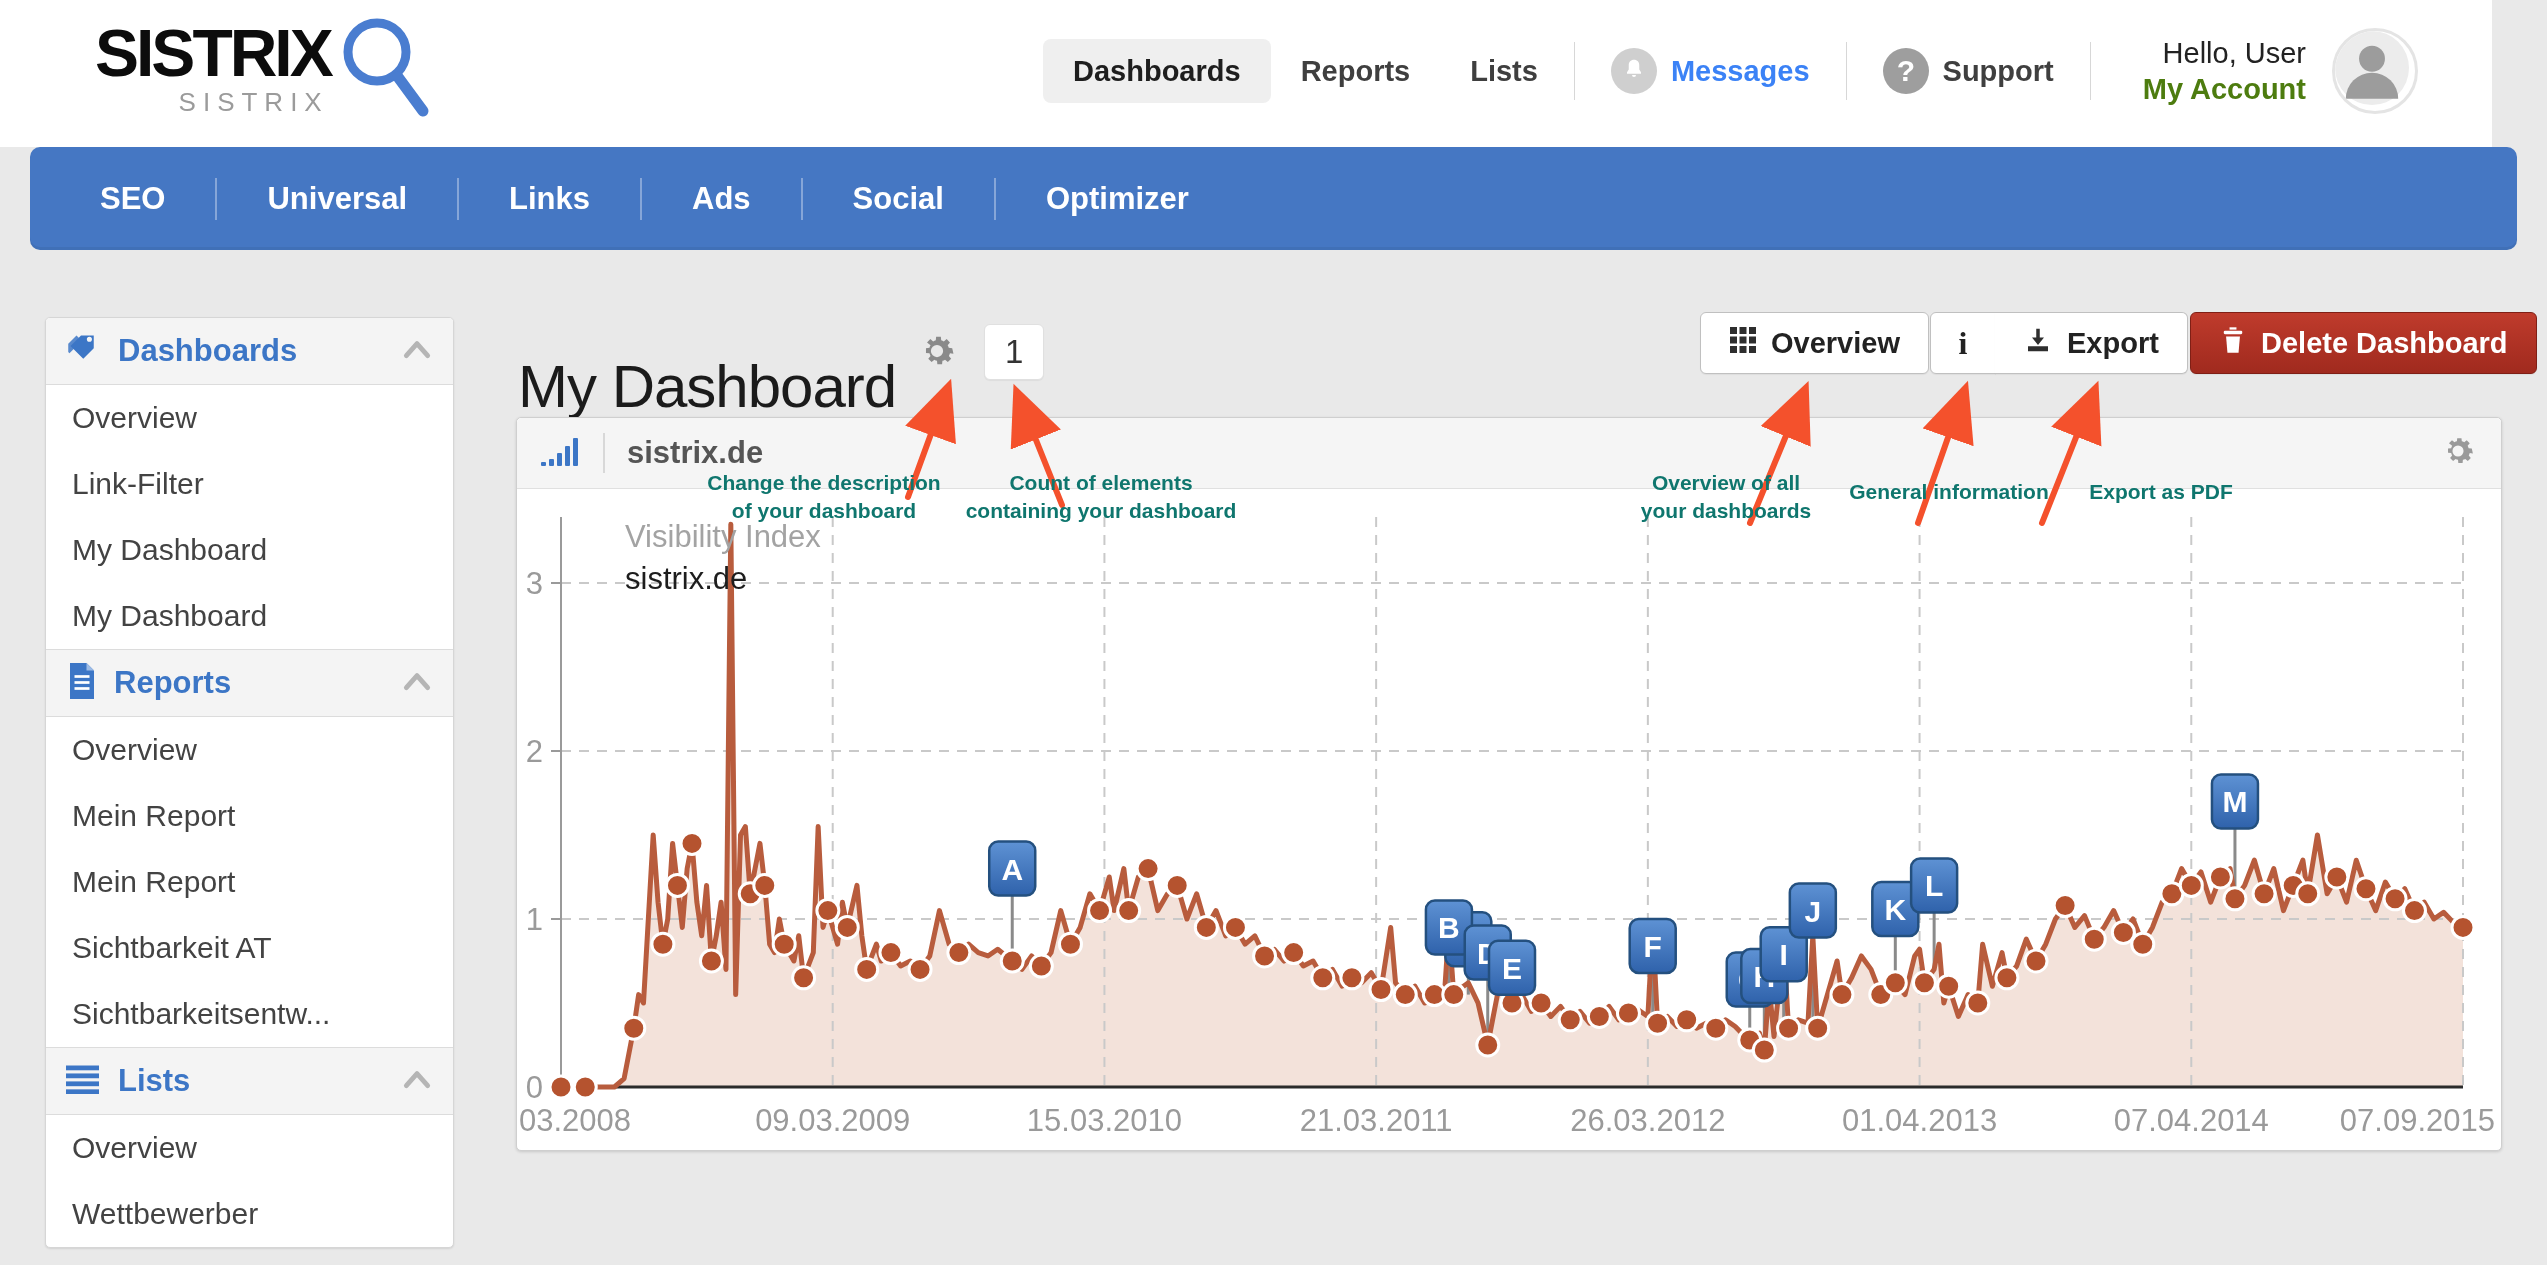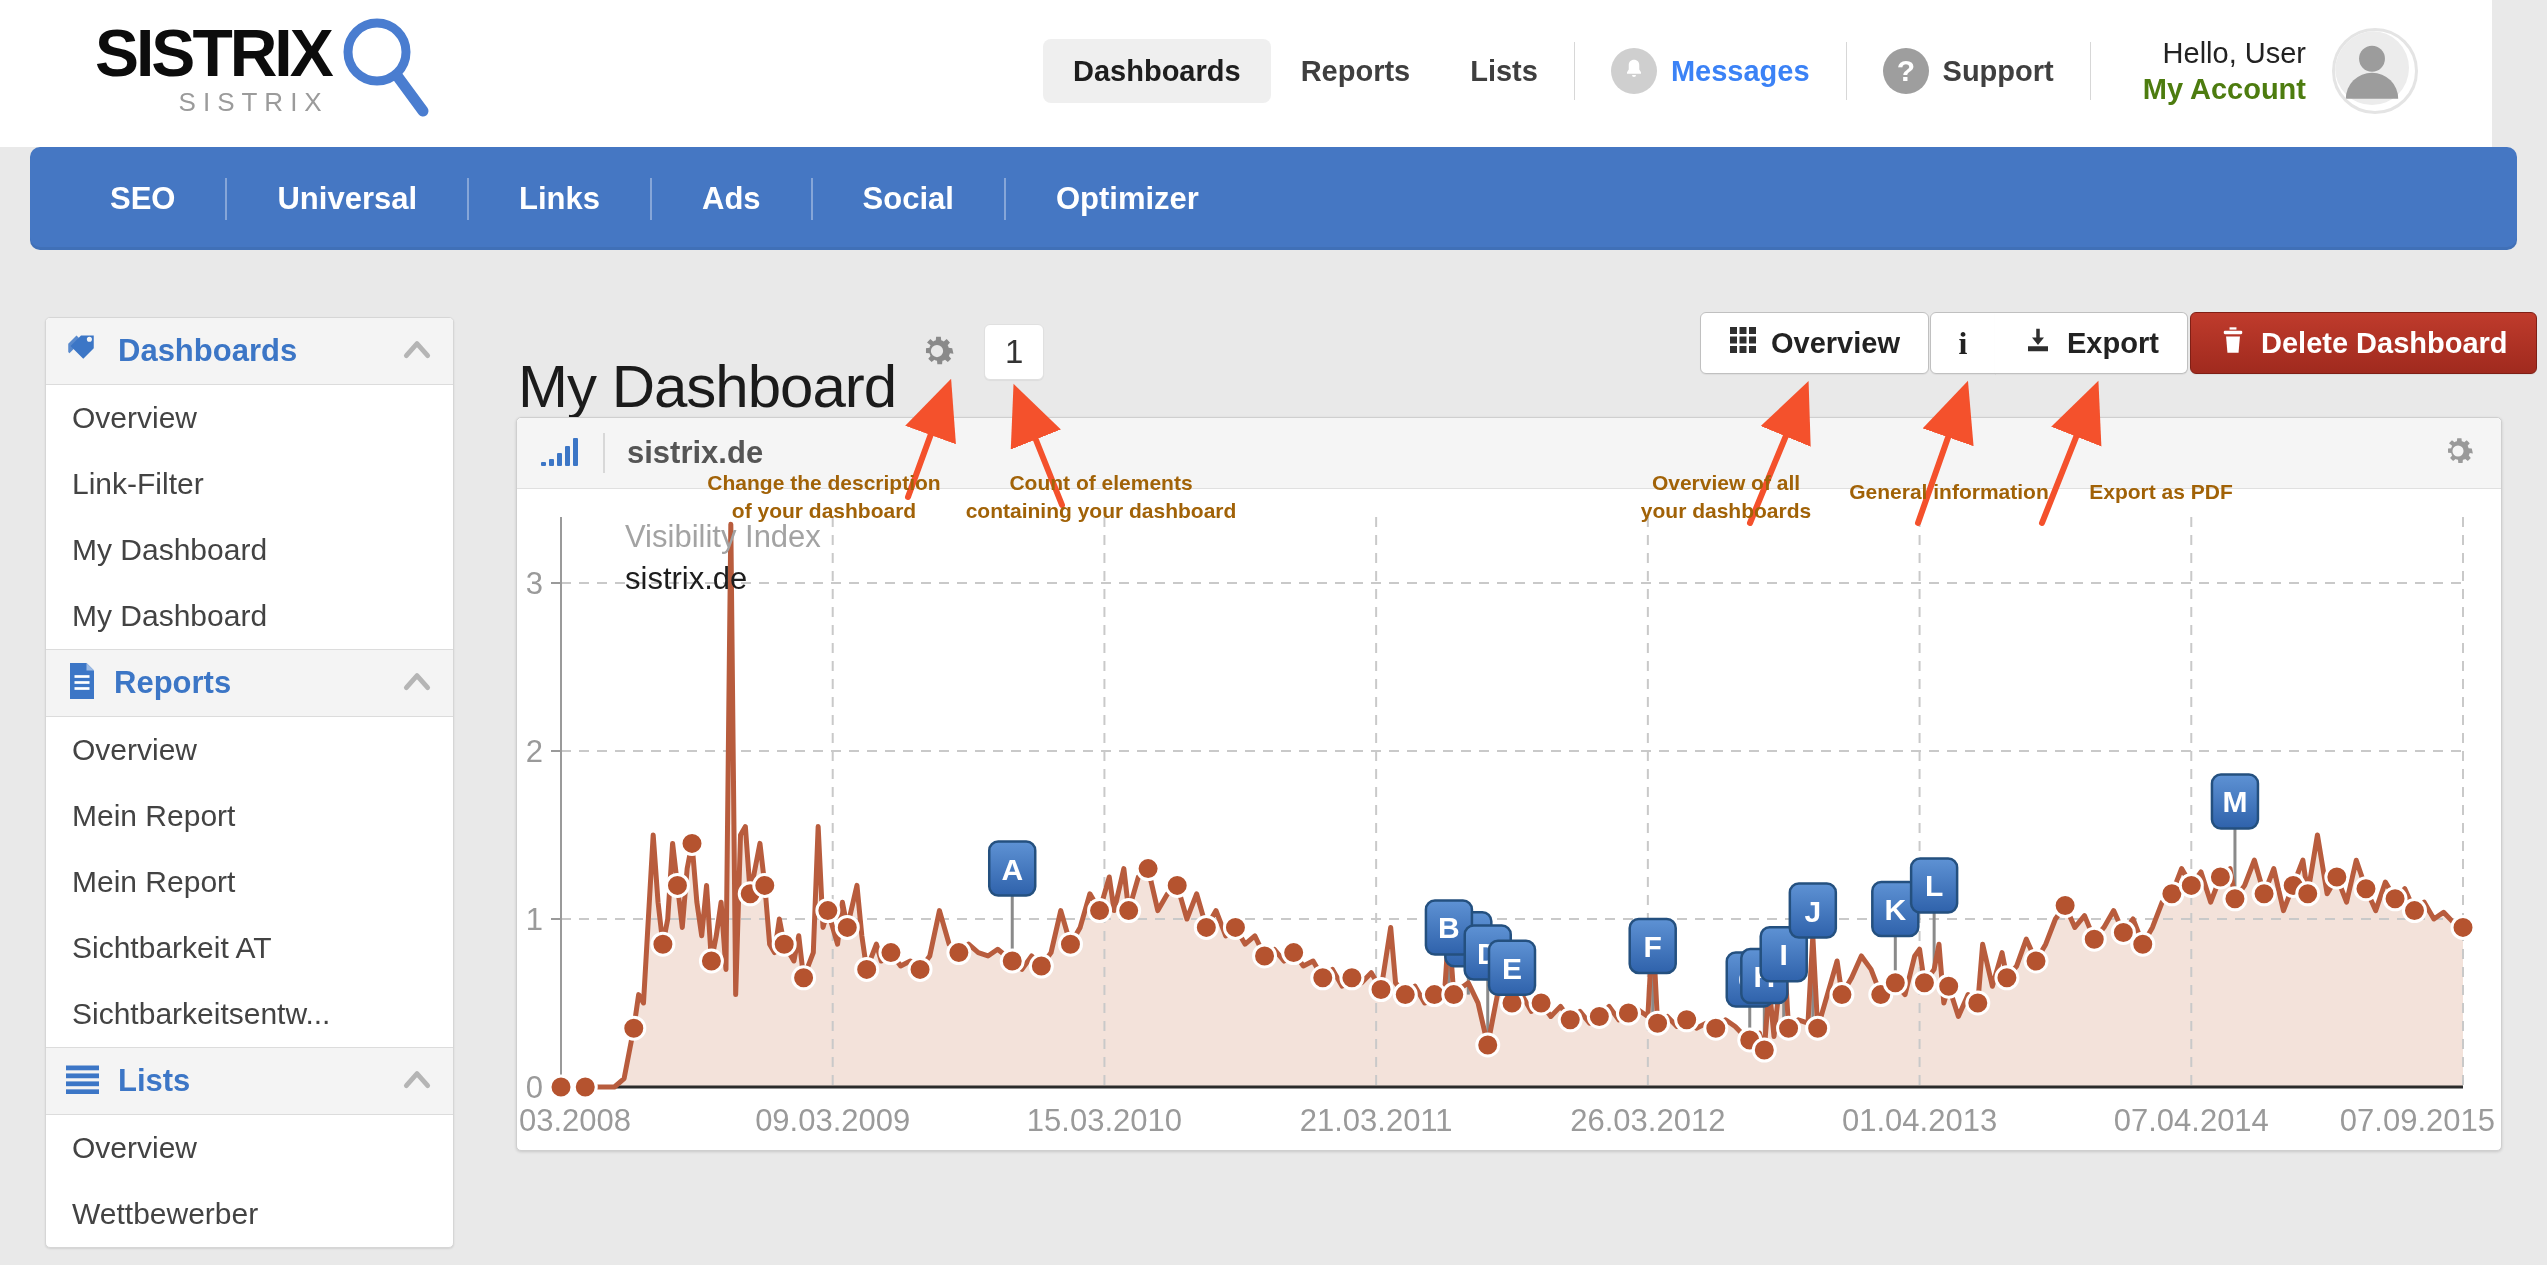--- a/index.html
+++ b/index.html
@@ -17,21 +17,21 @@
            display:flex;align-items:center;gap:14px;white-space:nowrap;cursor:pointer}
   .tn-item.active{background:#efefef;border-radius:8px;color:#1e1e1e}
   .tn-item.muted{color:#3b82f6}
   .tn-sep{width:1px;height:58px;background:#d7d7d7;margin:0 6px}
   .greet{text-align:right;line-height:1.25;font-size:29px;margin:0 26px 0 46px;color:#222}
   .greet b{display:block;color:#4d7c0f}
   .avatar{width:80px;height:80px;border-radius:50%;overflow:hidden;border:3px solid #e4e4e4}
   
   .modulebar{position:absolute;top:147px;left:30px;width:2487px;height:103px;background:#4577c3;
              border-radius:10px;display:flex;align-items:center;box-shadow:inset 0 -3px rgba(0,0,0,.06)}
-  .mn-wrap{display:flex;align-items:center;padding-left:30px}
+  .mn-wrap{display:flex;align-items:center;padding-left:20px}
   .mn-item{color:#fff;font-weight:bold;font-size:31px;padding:0 50px;cursor:pointer;white-space:nowrap}
   .mn-sep{width:2px;height:42px;background:rgba(255,255,255,.35)}
   .search{position:absolute;right:18px;top:21px;width:985px;height:61px;background:#fff;
           border-radius:6px;display:flex;align-items:center;overflow:hidden}
   .flagbox{width:78px;height:61px;background:#efefef;border-right:1px solid #ddd;
            display:flex;align-items:center;justify-content:center;cursor:pointer;flex:0 0 auto}
   .flag{width:46px;height:31px;border-radius:2px;
         background:linear-gradient(#3a3a3a 33.3%,#c7342c 33.3% 66.6%,#dca43b 66.6%)}
   .searchinput{flex:1;border:0;outline:0;font-size:31px;color:#555;padding:0 24px;background:transparent;
                font-family:"Liberation Sans",sans-serif}
@@ -62,21 +62,21 @@
          border:1px solid #cfcfcf;border-radius:5px;box-shadow:0 1px 3px rgba(0,0,0,.15);box-sizing:border-box}
   .panel-head{height:70px;background:#f5f5f5;border-bottom:1px solid #e0e0e0;border-radius:5px 5px 0 0;
               display:flex;align-items:center;padding:0 24px}
   .ph-sep{width:2px;height:40px;background:#d8d8d8;margin:0 22px 0 20px}
   .panel-title{font-size:31px;font-weight:bold;color:#555;flex:1}
   .panel-gear{cursor:pointer}
   #chart-svg{display:block}
   #chart-svg text{font-family:"Liberation Sans",sans-serif}
   
   .arrows{position:absolute;left:0;top:0;z-index:29;pointer-events:none}
-  .ann{position:absolute;z-index:30;text-align:center;font-weight:bold;font-size:21px;color:#a16207;
+  .ann{position:absolute;z-index:30;text-align:center;font-weight:bold;font-size:21px;color:#0f766e;
        line-height:1.35;white-space:pre-line;pointer-events:none}
   .ann0{left:664px;top:469px;width:320px}
   .ann1{left:921px;top:469px;width:360px}
   .ann2{left:1576px;top:469px;width:300px}
   .ann3{left:1789px;top:478px;width:320px}
   .ann4{left:2031px;top:478px;width:260px}
   .cicon{width:46px;height:46px;border-radius:50%;display:flex;align-items:center;justify-content:center;flex:0 0 auto}
 </style>
 </head>
 <body>

